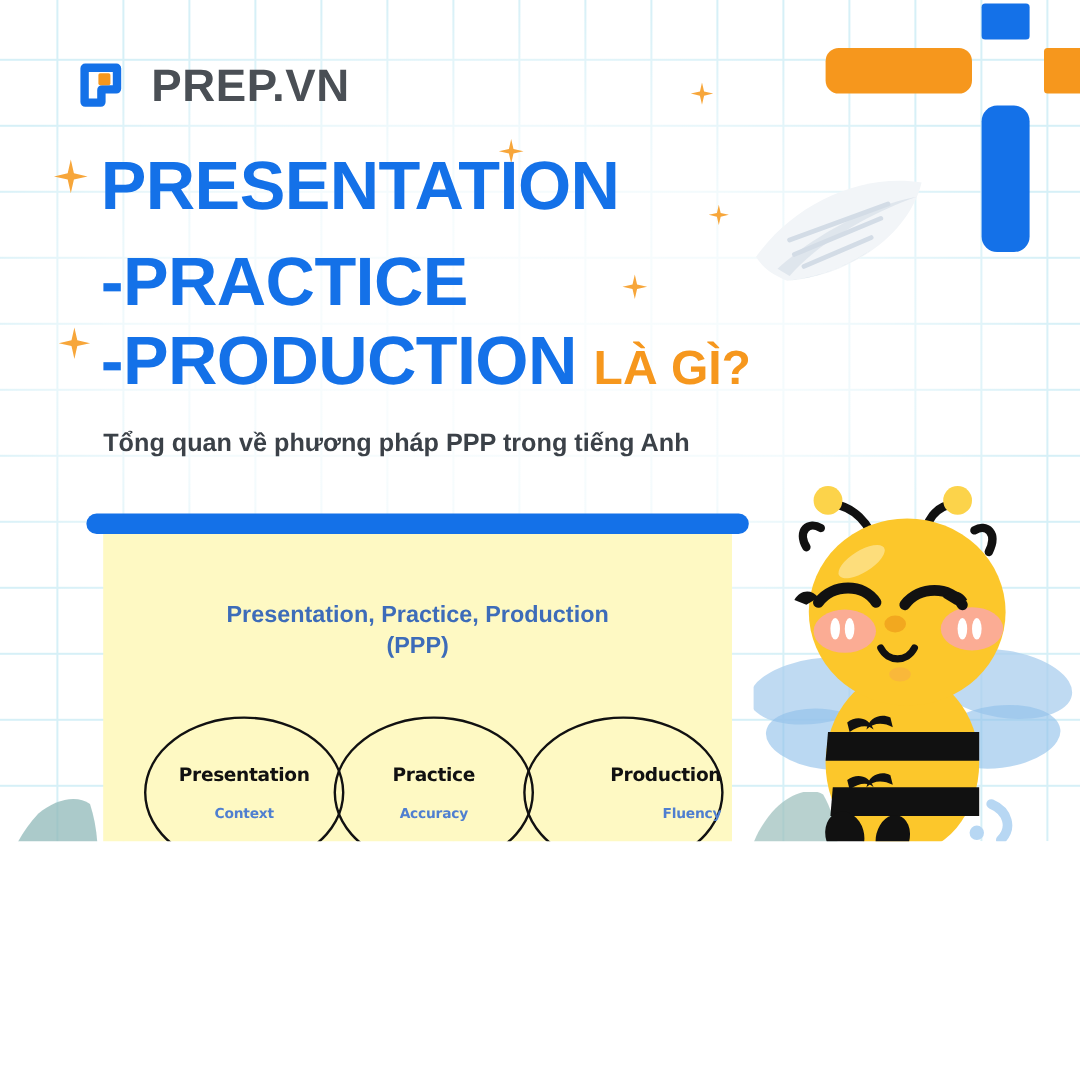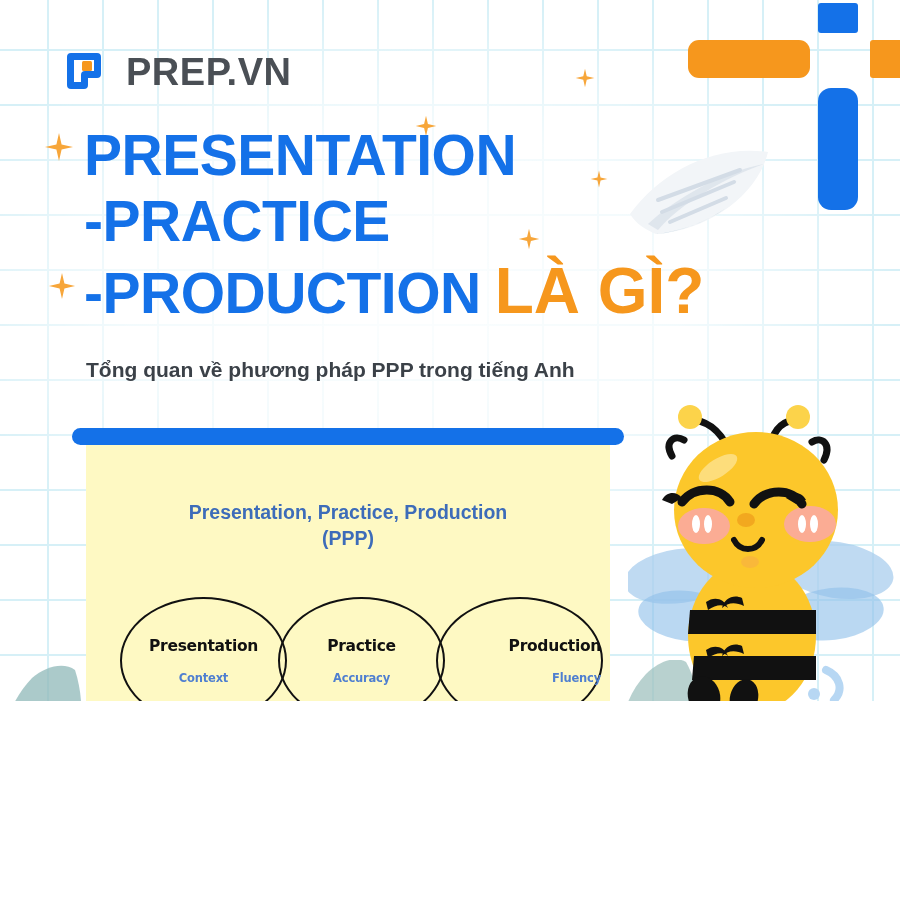--- a/index.html
+++ b/index.html
@@ -30,23 +30,23 @@
   
   .logo{position:absolute;left:63px;top:47px;display:flex;align-items:center;gap:13px;}
   .logo-mark{position:relative;width:50px;height:50px;}
   .logo-text{font-size:38px;font-weight:700;color:#4a4f55;letter-spacing:.5px;line-height:1;}
   
   .headline{position:absolute;left:84px;top:128px;width:740px;}
   .hl-line{
     font-size:57px;font-weight:900;line-height:.98;color:#1471E8;
     letter-spacing:-.5px;white-space:nowrap;
   }
-  .hl-line.l2{margin-top:10px;}
+  .hl-line.l2{margin-top:24px;}
   .hl-line.l3{margin-top:10px;}
-  .hl-accent{color:#F6971D;font-size:64px;margin-left:14px;letter-spacing:0px;text-align:center;}
+  .hl-accent{color:#F6971D;font-size:40px;margin-left:14px;letter-spacing:0px;text-align:center;}
   .subtitle{
     position:absolute;left:86px;top:358px;
     font-size:21px;font-weight:700;color:#3b4148;white-space:nowrap;
   }
   
   .spark{position:absolute;}
   
   .deco-tr{position:absolute;right:0;top:0;width:230px;height:215px;}
   
   .paper-deco{position:absolute;left:618px;top:138px;width:165px;height:110px;}

